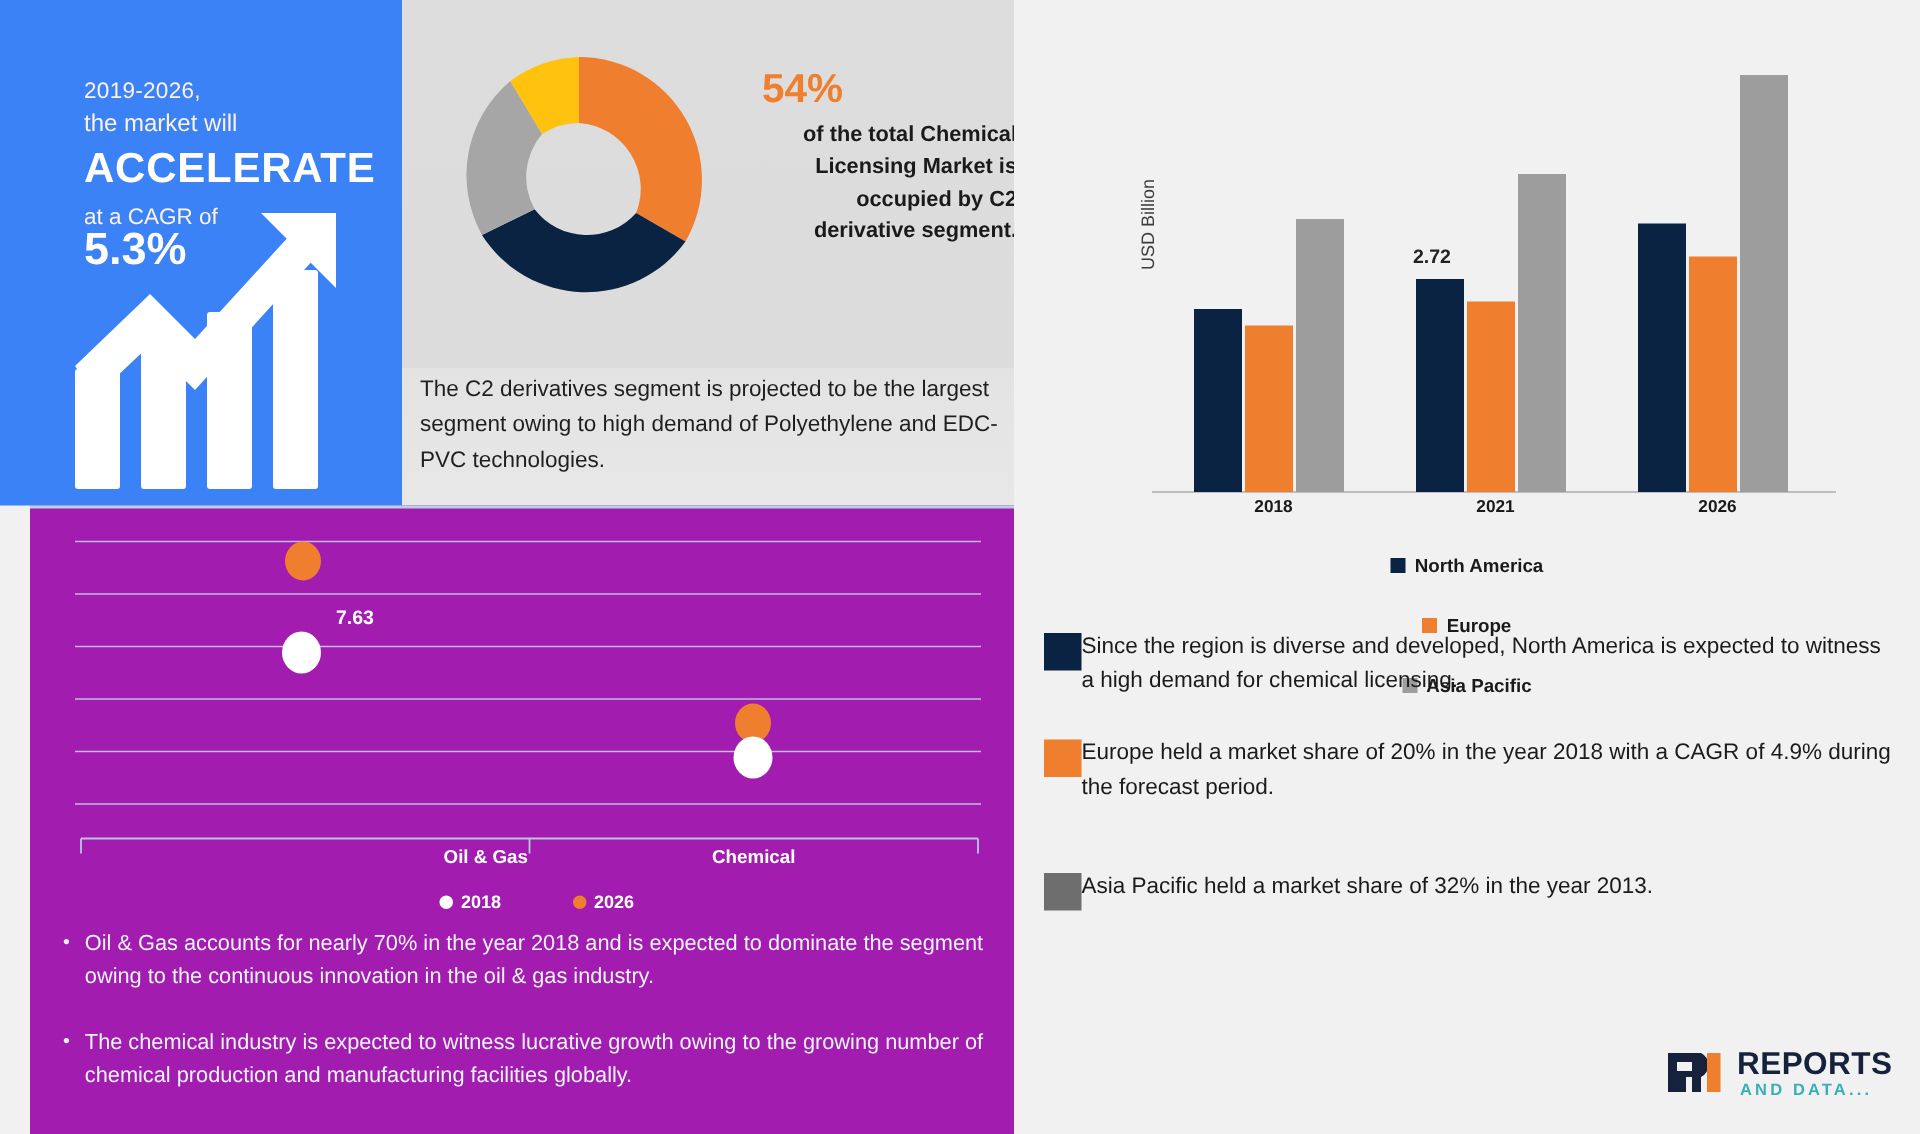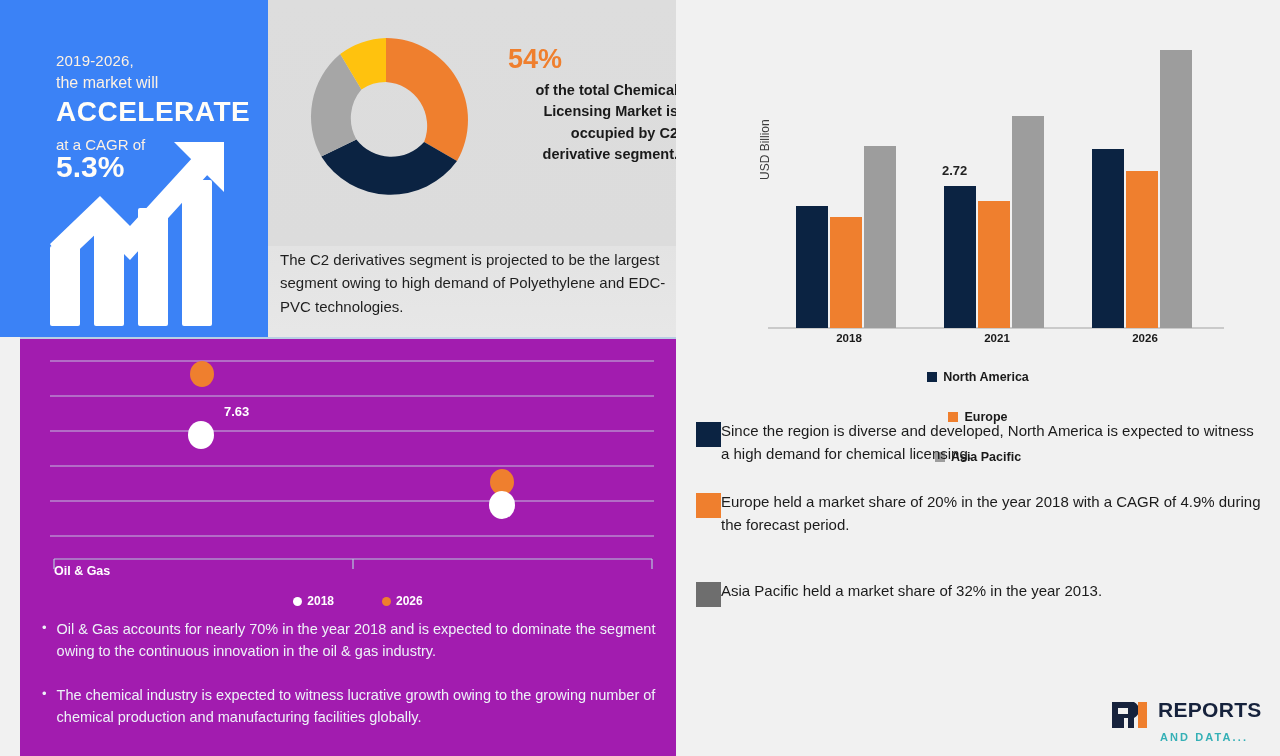--- a/index.html
+++ b/index.html
@@ -63,21 +63,21 @@
   .bc-swatch { width:10px; height:10px; display:inline-block; }
 
   .insights { position: absolute; left: 20px; top: 420px; width: 570px; }
   .insight { display:flex; align-items: flex-start; margin-bottom: 26px; }
   .ins-swatch { flex: 0 0 auto; width: 25px; height: 25px; margin-top: 2px; }
   .ins-text { font-size: 15px; line-height: 1.5; color: #1b1b1b; }
 
   .logo { position: absolute; left: 1110px; top: 696px; width: 158px; height: 44px; }
   .logo-mark { position:absolute; left:0; top:4px; width:42px; height:30px;}
   .logo-reports { position:absolute; left:48px; top:2px; font-size:21px; font-weight:bold; color:#16223c; letter-spacing:.3px;}
-  .logo-anddata { position:absolute; left:50px; top:35px; font-size:11px; font-weight:bold; color:#35b0b6; letter-spacing:2.1px;}
+  .logo-anddata { position:absolute; left:50px; top:25px; font-size:11px; font-weight:bold; color:#35b0b6; letter-spacing:2.1px;}
 </style>
 </head>
 <body>
 
 <div id="root">
 
   <div class="left-col">
 
     <div class="orange-panel">
       <div class="op-line1">2019-2026,</div>
@@ -139,21 +139,22 @@
 
         <ellipse cx="182" cy="33" rx="12" ry="13" fill="#ef7f2e"></ellipse>
         <ellipse cx="181" cy="94" rx="13" ry="14" fill="#ffffff"></ellipse>
 
         <ellipse cx="482" cy="141" rx="12" ry="13" fill="#ef7f2e"></ellipse>
         <ellipse cx="482" cy="164" rx="13" ry="14" fill="#ffffff"></ellipse>
       </svg>
 
       <div class="dp-label-763" style="position:absolute; left:204px; top:67px;">7.63</div>
 
-      <div style="position:absolute; left:34px; top:227px; width:298px; text-align:left; font-size:12.5px; font-weight:bold;">Oil &amp; Gas</div>
+      <div style="position:absolute; left:34px; top:227px; width:298px; text-align:right; font-size:12.5px; font-weight:bold;">Oil &amp; Gas</div>
+      <div style="position:absolute; left:333px; top:227px; width:299px; text-align:center; font-size:12.5px; font-weight:bold;">Chemical</div>
 
       <div class="dp-legend" style="top:257px;">
         <div class="dp-leg-item">
           <span class="dp-dot" style="background:#ffffff;"></span>
           <span>2018</span>
         </div>
         <div class="dp-leg-item">
           <span class="dp-dot" style="background:#ef7f2e;"></span>
           <span>2026</span>
         </div>

